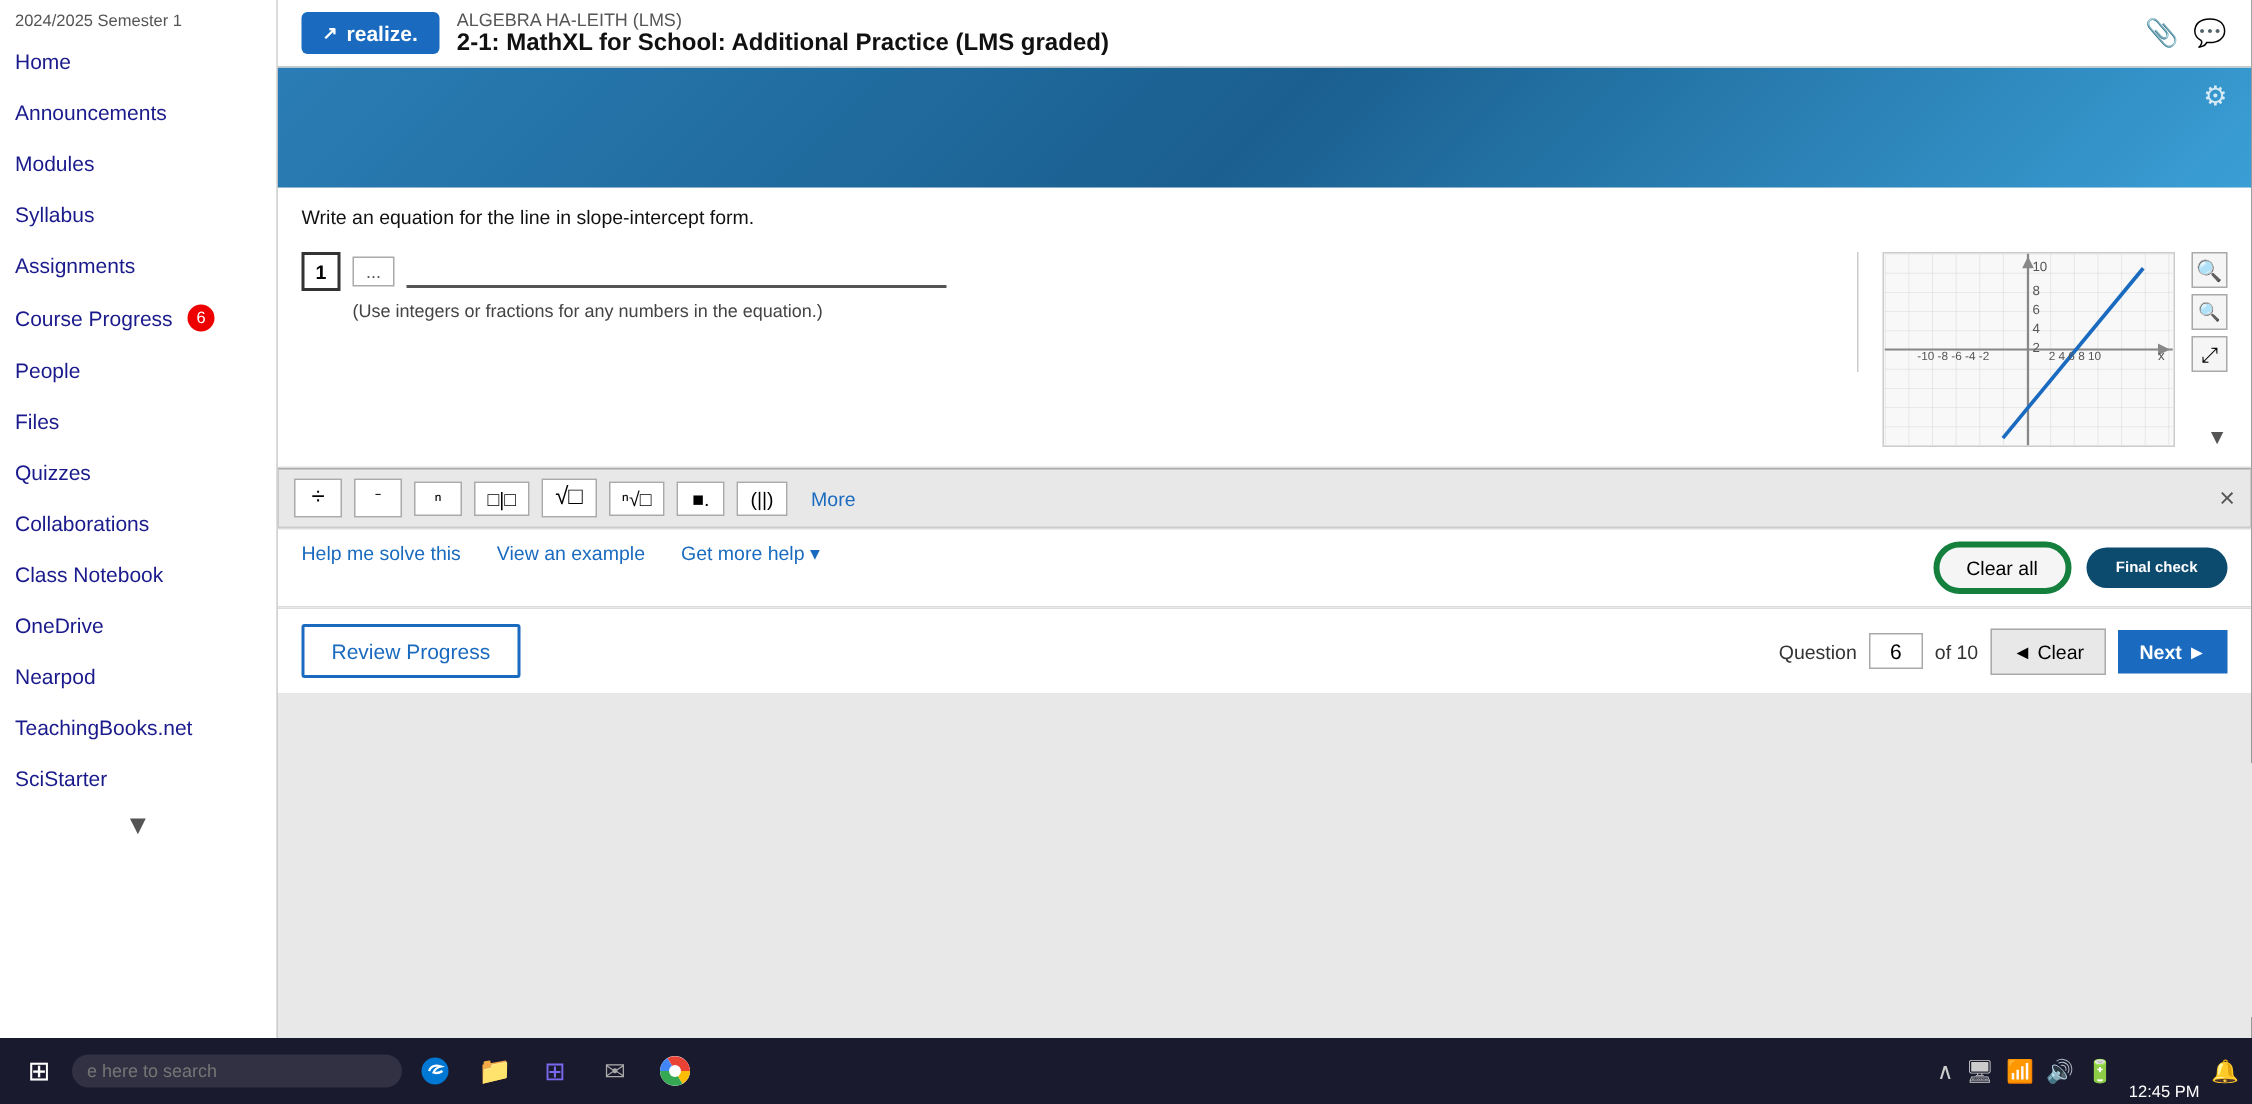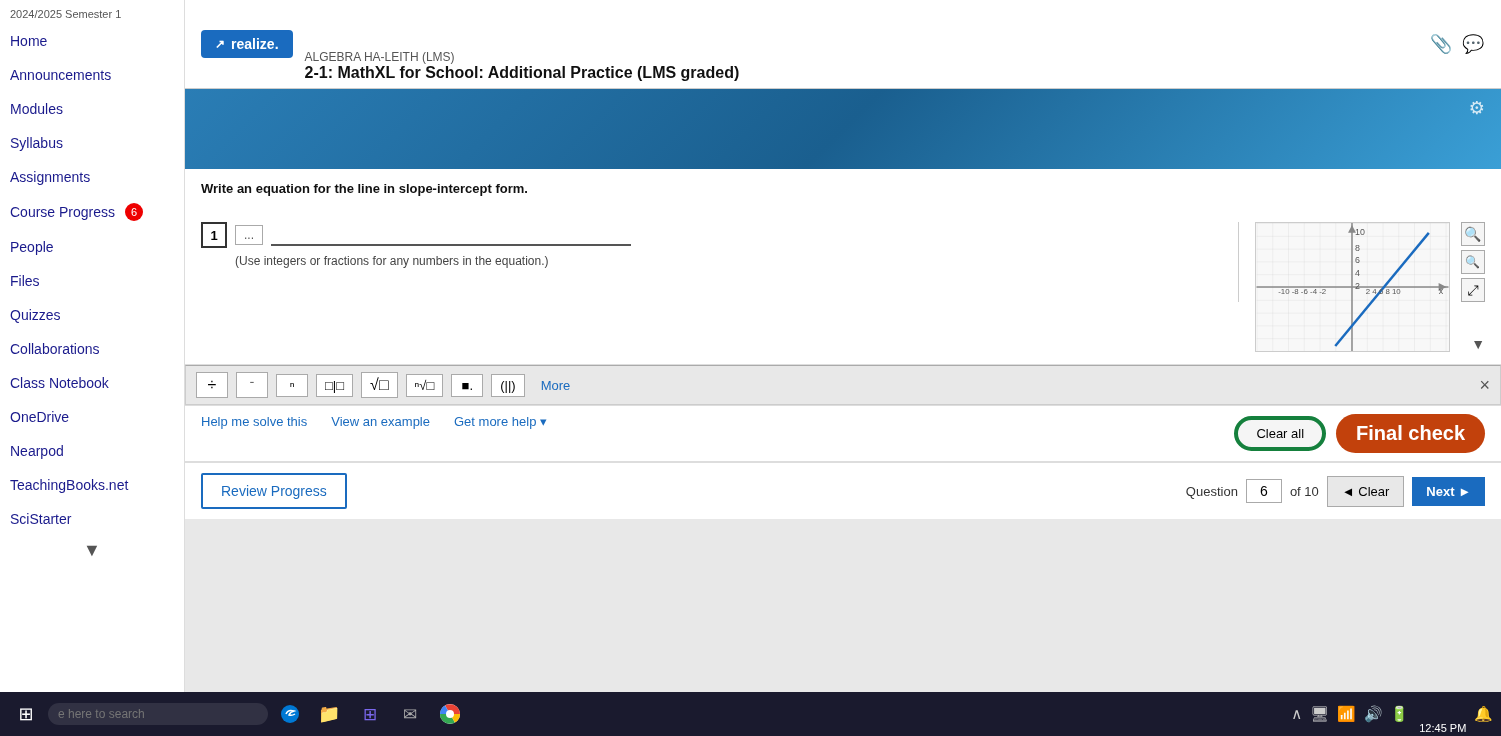--- a/index.html
+++ b/index.html
@@ -76,21 +76,21 @@
       border-radius: 4px;
       padding: 6px 14px;
       font-size: 14px;
       font-weight: bold;
       cursor: pointer;
       display: flex;
       align-items: center;
       gap: 6px;
     }
     .realize-btn .ext-icon { font-size: 12px; }
-    .top-bar-info { flex: 1; margin-top: 44px; }
+    .top-bar-info { flex: 1; }
     .top-bar-breadcrumb { font-size: 12px; color: #555; }
     .top-bar-title { font-size: 16px; font-weight: bold; color: #111; }
     .top-bar-icons { display: flex; gap: 10px; align-items: center; }
     .top-icon { font-size: 18px; color: #555; cursor: pointer; }
 
     
     .content-area {
       flex: 1;
       display: flex;
       flex-direction: column;
@@ -118,22 +118,21 @@
 
     
     .question-area {
       background: #fff;
       padding: 12px 16px 8px;
       border-bottom: 1px solid #ddd;
     }
     .question-instruction {
       font-size: 13px;
       color: #111;
-      margin-bottom: 26px;
-      font-weight: bold;
+      margin-bottom: 16px;
     }
     .question-row {
       display: flex;
       align-items: flex-start;
       gap: 16px;
     }
     .answer-section {
       flex: 1;
       display: flex;
       flex-direction: column;
@@ -264,25 +263,25 @@
     }
     .clear-all-btn {
       border: 4px solid #15803d;
       background: #f5f5f5;
       padding: 6px 18px;
       font-size: 13px;
       cursor: pointer;
       border-radius: 20px;
     }
     .final-check-btn {
-      background: #c2410c;
+      background: #0c4a6e;
       color: #fff;
       border: none;
       padding: 8px 20px;
-      font-size: 20px;
+      font-size: 10px;
       font-weight: bold;
       cursor: pointer;
       border-radius: 20px;
     }
 
     
     .nav-bar {
       background: #fff;
       padding: 10px 16px;
       display: flex;

